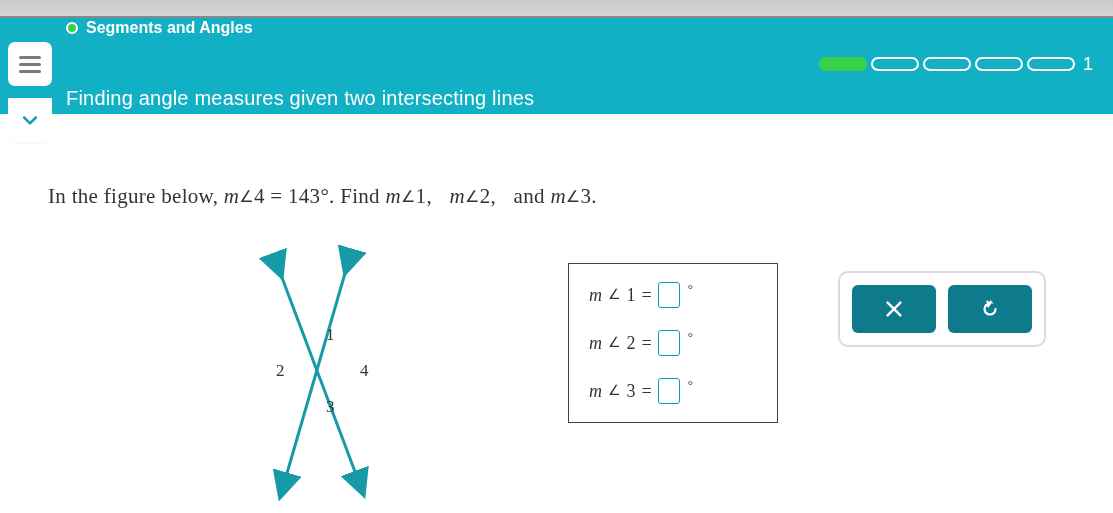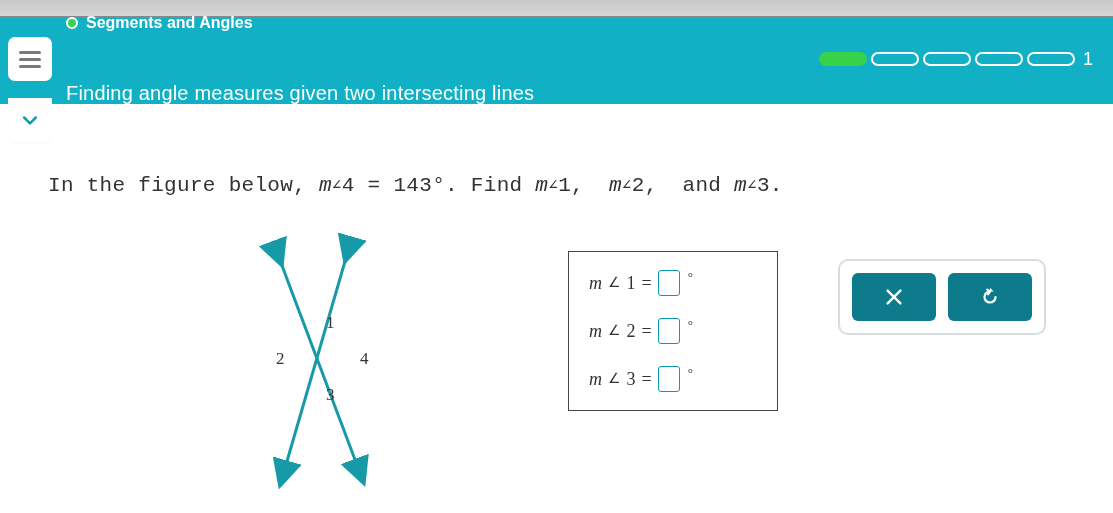--- a/index.html
+++ b/index.html
@@ -15,21 +15,21 @@
     height: 18px;
     background: linear-gradient(#c9c9c9, #d6d6d6);
     border-bottom: 2px solid #888;
   }
   .header {
     background: #11b0c4;
     display: flex;
     align-items: center;
     padding: 10px 14px 14px 8px;
     position: relative;
-    height: 86px;
+    height: 96px;
   }
   .menu-btn {
     width: 44px; height: 44px;
     border-radius: 7px;
     background: #fff;
     display: flex;
     align-items: center;
     justify-content: center;
     margin-right: 14px;
     cursor: pointer;
@@ -66,21 +66,21 @@
     border-bottom-right-radius: 8px;
     box-shadow: 0 2px 0 rgba(0,0,0,0.02);
     display: flex; align-items: center; justify-content: center;
   }
   .chevron-tab svg { width: 20px; height: 20px; }
 
   .content {
     padding: 70px 24px 0 48px;
   }
   .prompt {
-    font-family: Liberation Mono, monospace;
+    font-family: Liberation Serif, serif;
     font-size: 21px;
     color: #333;
     letter-spacing: .3px;
   }
   .mi { font-style: italic; }
   .angle { font-size: 16px; position: relative; top: -1px; }
   .pgap { display:inline-block; width:12px; }
 
   .work-area {
     display: flex;

